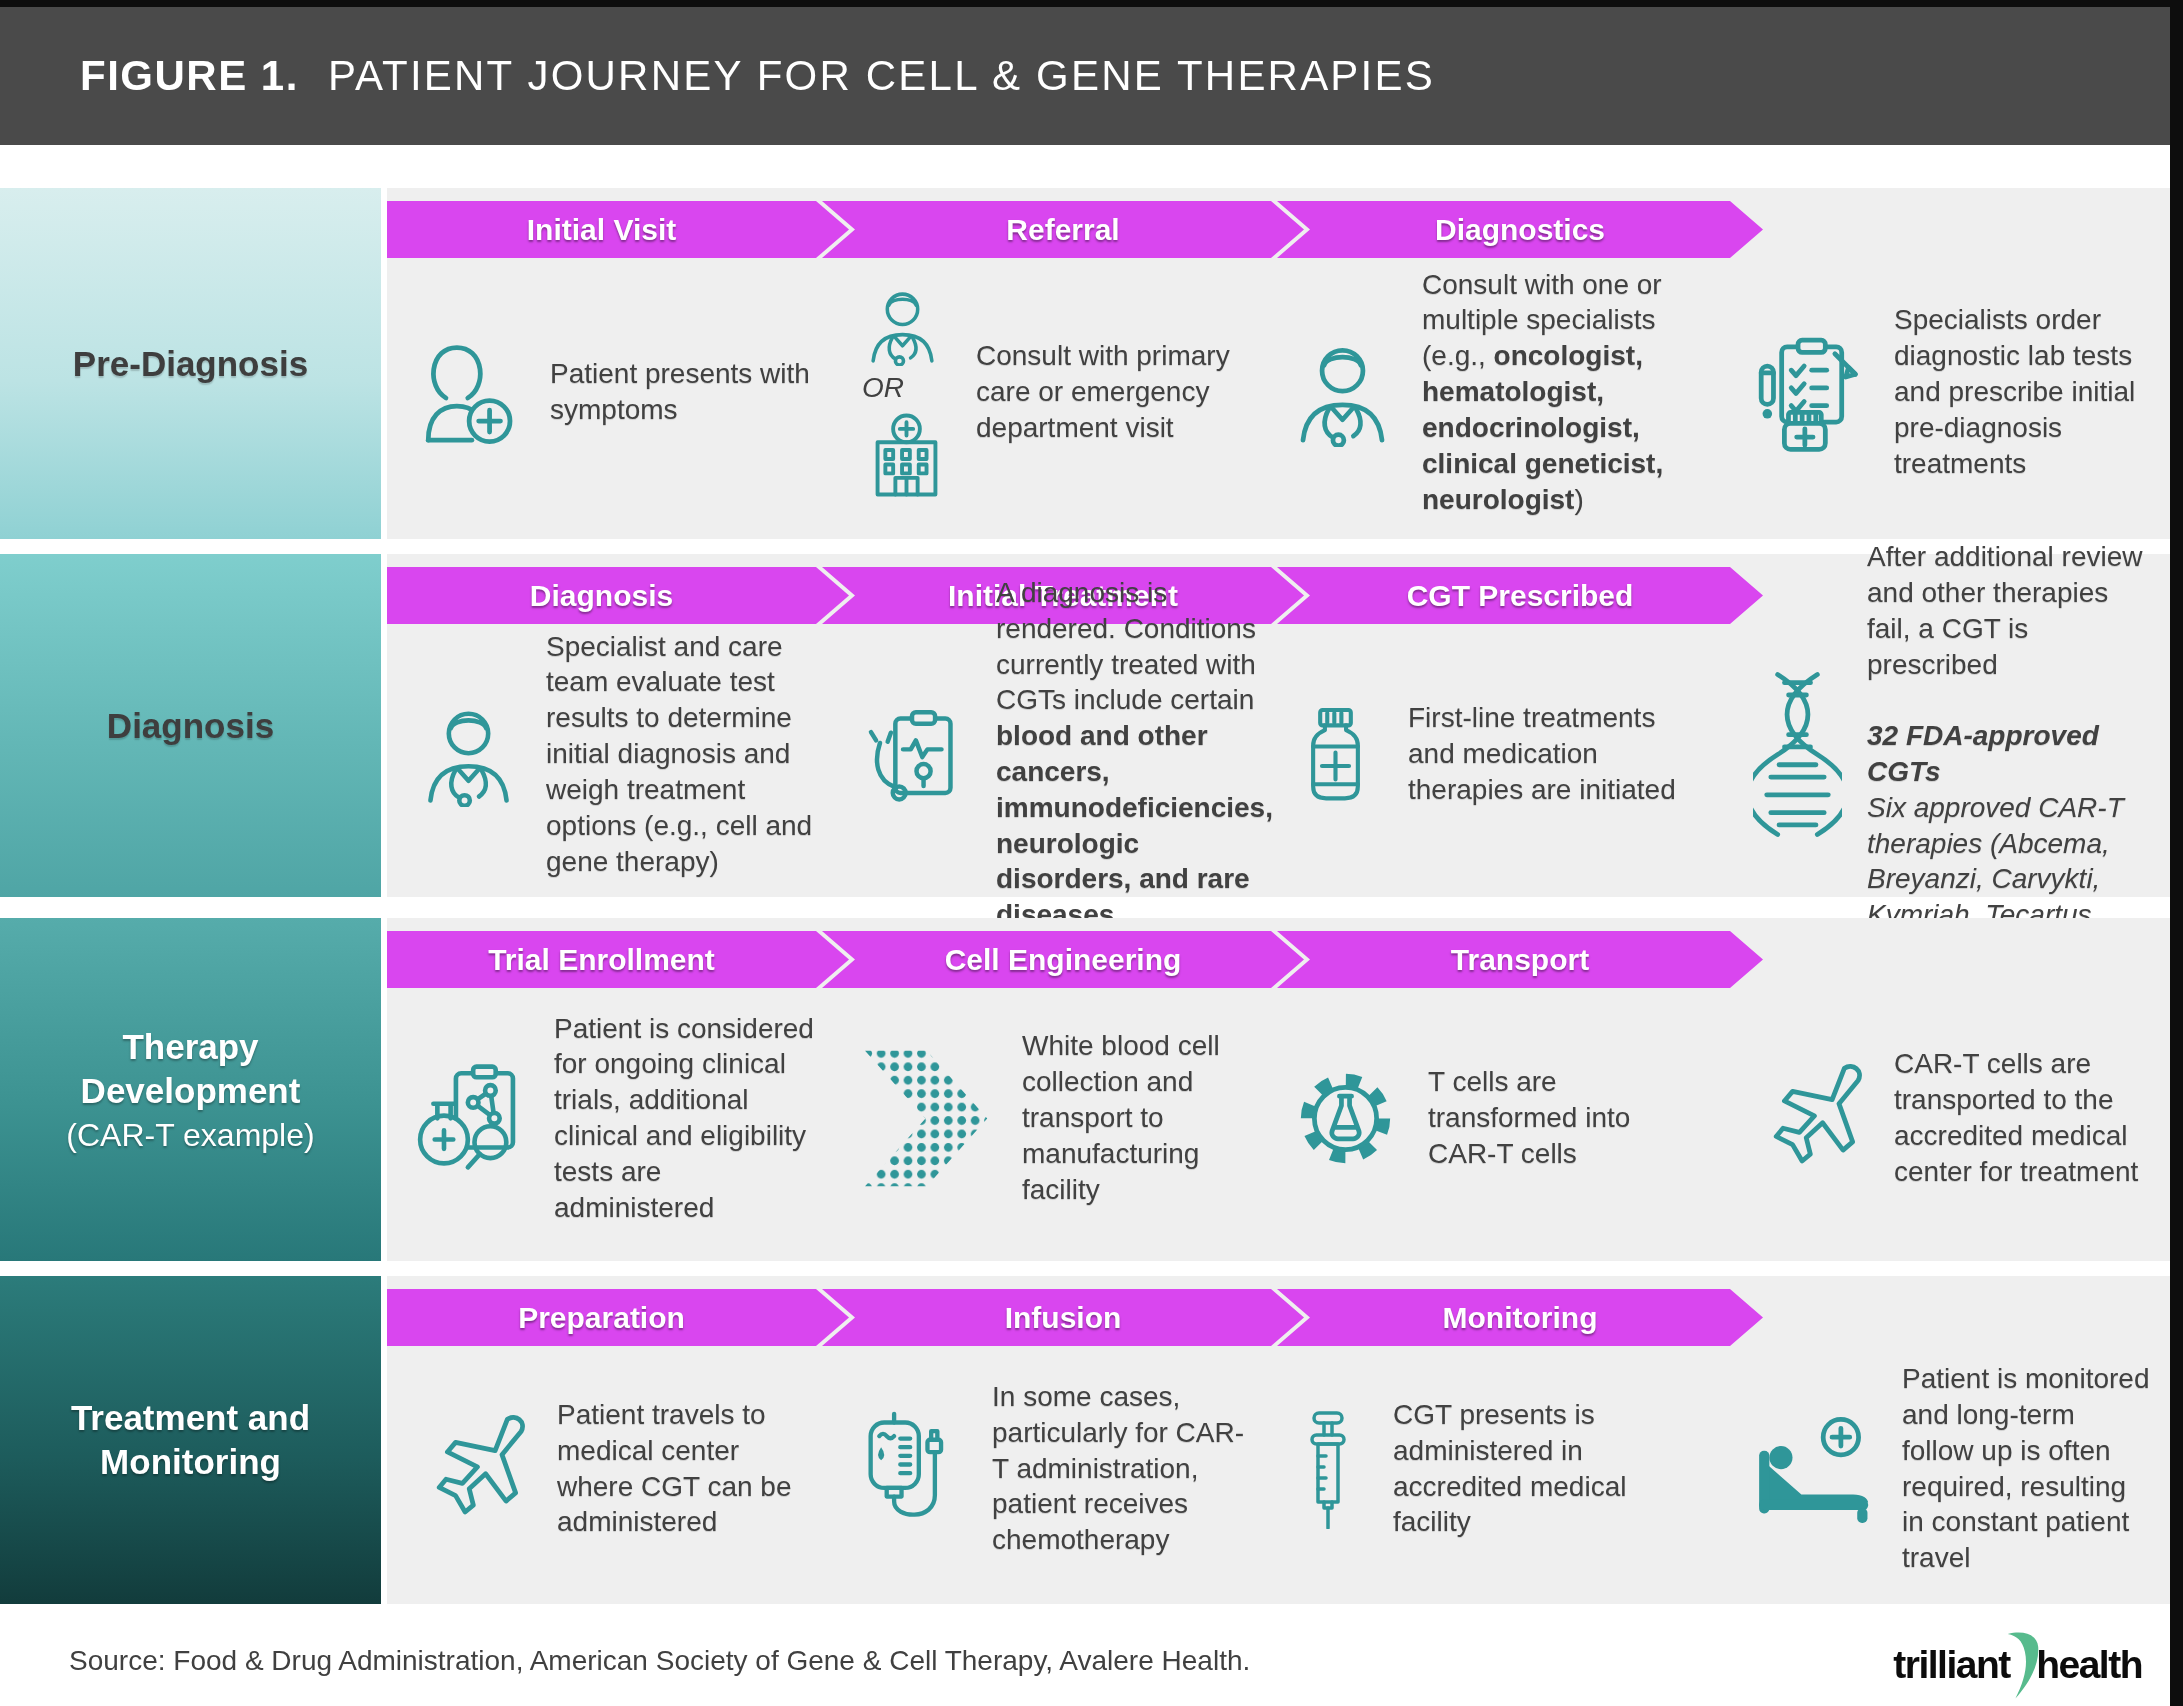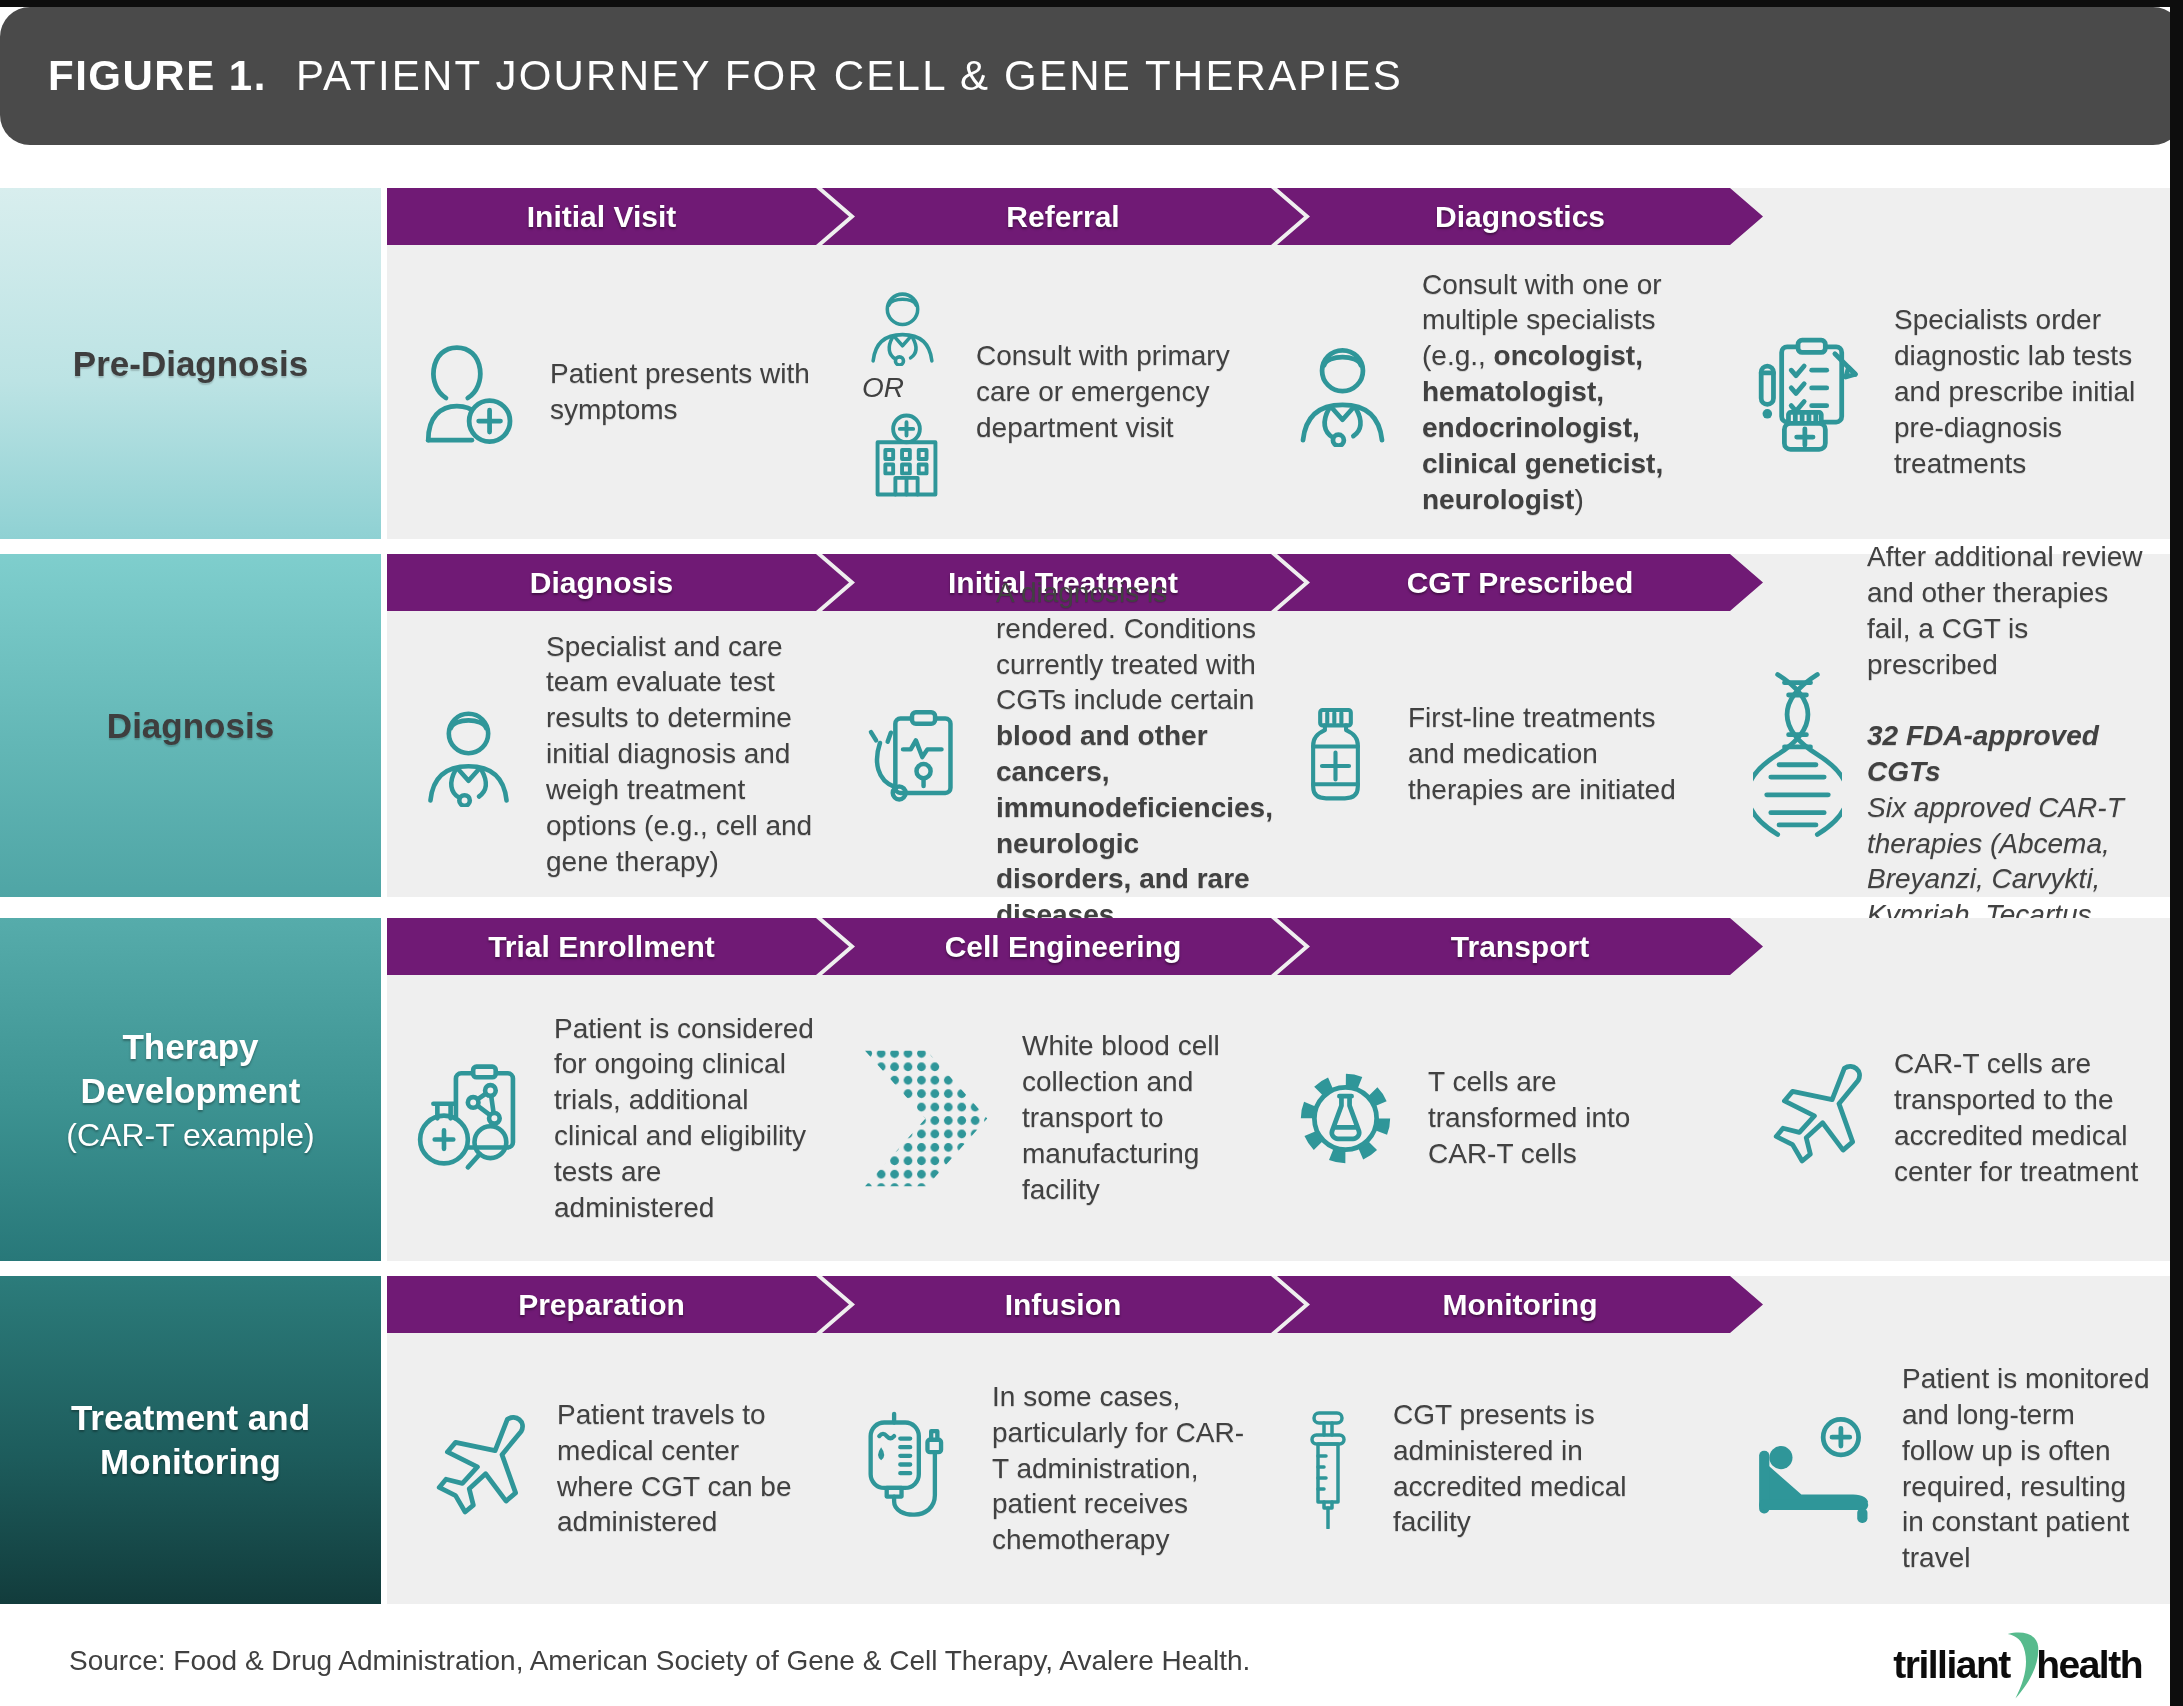--- a/index.html
+++ b/index.html
@@ -1,21 +1,21 @@
 <!DOCTYPE html>
 <html style="font-size:11.6px"><head>
 <meta charset="utf-8">
 <style>
   html,body{margin:0;padding:0;background:#fff;}
   .page{position:relative;width:2183px;height:1706px;background:#ffffff;overflow:hidden;
         font-family:"Liberation Sans","DejaVu Sans",sans-serif;color:#414141;}
   
   .top-black{position:absolute;top:0;left:0;width:100%;height:7.3px;background:#0d0d0d;}
   .header{position:absolute;top:7.3px;left:0;width:100%;height:138px;background:#4A4A4A;
-          display:flex;align-items:center;padding-left:48px;box-sizing:border-box;gap:29px;border-radius:30px;}
+          display:flex;align-items:center;padding-left:80px;box-sizing:border-box;gap:29px;}
   .fig-label{color:#fff;font-weight:700;font-size:42px;letter-spacing:1.5px;}
   .fig-title{color:#fff;font-weight:400;font-size:42px;letter-spacing:2.2px;}
   .right-edge{position:absolute;top:0;right:0;width:13px;height:100%;background:#0d0d0d;z-index:50;}
   
   .row{position:absolute;left:0;right:0;}
   .row1{top:188px;height:351px;}
   .row2{top:554px;height:343px;}
   .row3{top:918px;height:343px;}
   .row4{top:1276px;height:328px;}
   .sidebar{position:absolute;left:0;top:0;bottom:0;width:381px;display:flex;flex-direction:column;
@@ -23,21 +23,21 @@
   .row1 .sidebar{background:linear-gradient(180deg,#D8EEEE 0%,#BCE3E4 55%,#8FD1D3 100%);}
   .row2 .sidebar{background:linear-gradient(180deg,#7FCECD 0%,#63B7B6 55%,#4FA5A5 100%);}
   .row3 .sidebar{background:linear-gradient(180deg,#56ACAB 0%,#3C9291 55%,#287879 100%);}
   .row4 .sidebar{background:linear-gradient(180deg,#2C7C7B 0%,#1D5C5C 55%,#123C3C 100%);}
   .side-label{font-size:35px;font-weight:700;line-height:1.25;}
   .row1 .side-label,.row2 .side-label{color:#3E3E3E;text-shadow:0 1.5px 1.5px rgba(0,0,0,0.18);}
   .row3 .side-label,.row4 .side-label{color:#ffffff;text-shadow:0 1.5px 2.2px rgba(0,0,0,0.3);}
   .side-sub{font-size:32px;font-weight:400;color:#ffffff;margin-top:4.4px;text-shadow:0 1.5px 2.2px rgba(0,0,0,0.3);}
   .content{position:absolute;left:387px;right:13px;top:0;bottom:0;background:#EFEFEF;}
   
-  .stage{position:absolute;top:0;height:57px;background:#701a75;color:#fff;font-weight:700;font-size:30px;
+  .stage{position:absolute;top:13px;height:57px;background:#d946ef;color:#fff;font-weight:700;font-size:30px;
          display:flex;align-items:center;justify-content:center;text-shadow:0 1.5px 2.2px rgba(0,0,0,0.4);
          box-sizing:border-box;padding-right:33px;}
   .s1{left:0;width:462px;clip-path:polygon(0 0,calc(100% - 33px) 0,100% 50%,calc(100% - 33px) 100%,0 100%);}
   .s2{left:435px;width:482px;padding-left:33px;
       clip-path:polygon(0 0,calc(100% - 33px) 0,100% 50%,calc(100% - 33px) 100%,0 100%,33px 50%);}
   .s3{left:890px;width:486px;padding-left:33px;
       clip-path:polygon(0 0,calc(100% - 33px) 0,100% 50%,calc(100% - 33px) 100%,0 100%,33px 50%);}
   
   .cell{position:absolute;top:57px;bottom:0;display:flex;align-items:center;gap:25px;
         padding:0 19px 0 29px;box-sizing:border-box;}

